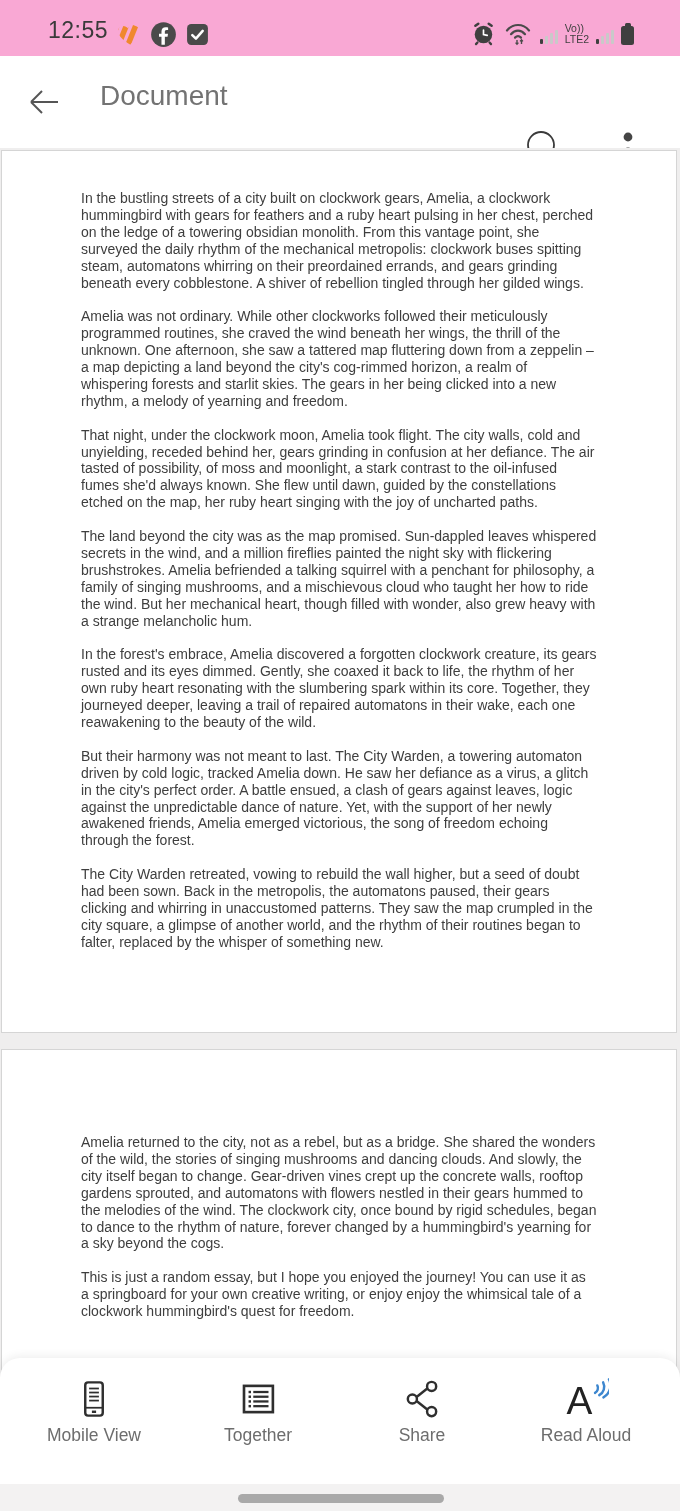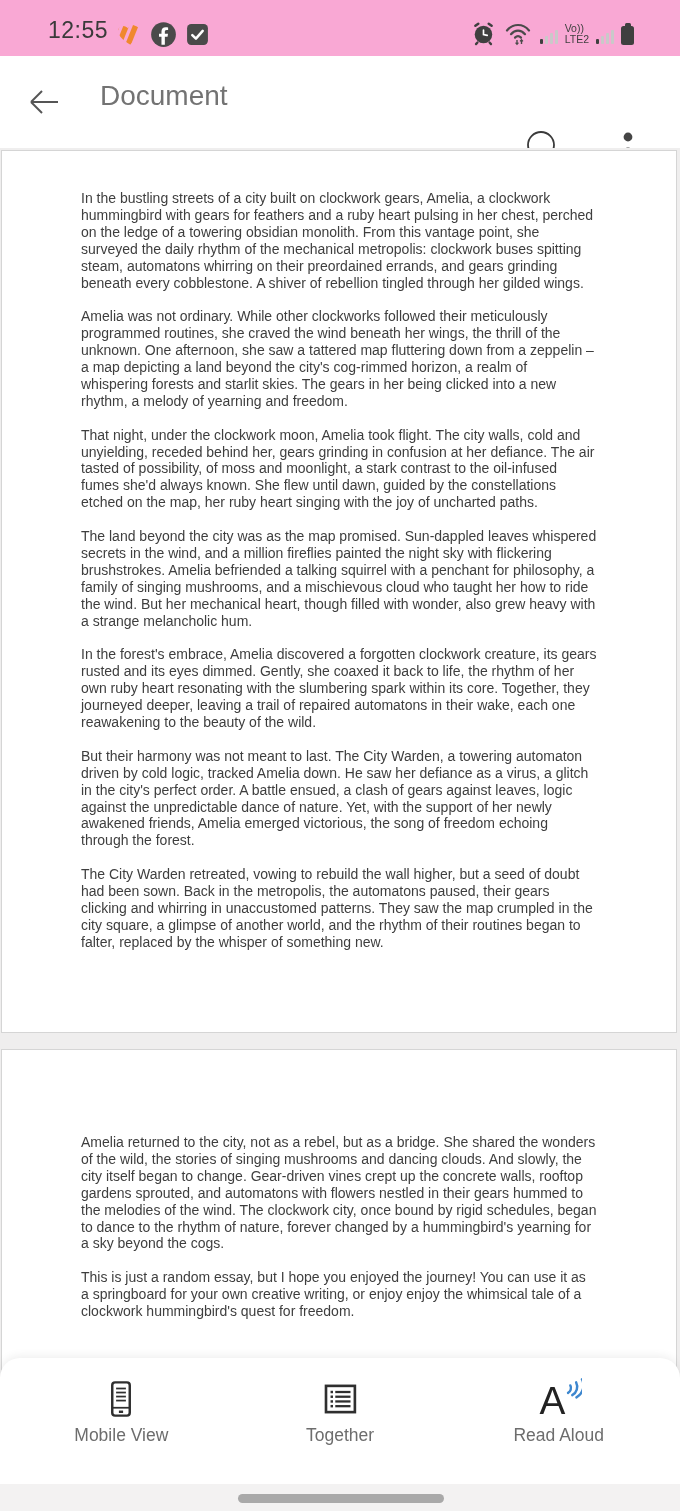--- a/index.html
+++ b/index.html
@@ -203,20 +203,32 @@
           <rect x="6.6" y="10" width="1.4" height="1.4"></rect>
           <rect x="6.6" y="12.7" width="1.4" height="1.4"></rect>
           <rect x="6.6" y="15.4" width="1.4" height="1.4"></rect>
         </g>
       </svg>
     </span>
     <span class="tb-label">Together</span>
   </div>
 
 
+  <div class="tb-item">
+    <span class="tb-icon">
+      <svg width="42" height="42" viewBox="0 0 24 24">
+        <circle cx="17.5" cy="4.8" r="2.6" fill="none" stroke="#2f2f2f" stroke-width="1.4"></circle>
+        <circle cx="6.5" cy="12" r="2.6" fill="none" stroke="#2f2f2f" stroke-width="1.4"></circle>
+        <circle cx="17.5" cy="19.2" r="2.6" fill="none" stroke="#2f2f2f" stroke-width="1.4"></circle>
+        <line x1="8.9" y1="10.9" x2="15.2" y2="5.9" stroke="#2f2f2f" stroke-width="1.4"></line>
+        <line x1="8.9" y1="13.1" x2="15.2" y2="18.1" stroke="#2f2f2f" stroke-width="1.4"></line>
+      </svg>
+    </span>
+    <span class="tb-label">Share</span>
+  </div>
 
   <div class="tb-item">
     <span class="tb-icon">
       <svg width="46" height="42" viewBox="0 0 28 26">
         <text x="2" y="22" font-family="Liberation Sans, sans-serif" font-size="24" fill="#222">A</text>
         <g fill="none" stroke="#3d87cf" stroke-width="1.5" stroke-linecap="round">
           <path d="M19.6 9.2 a3.4 3.4 0 0 0 1.4-4.6"></path>
           <path d="M22.2 10.6 a5.9 5.9 0 0 0 2.4-7.9"></path>
           <path d="M24.8 12 a8.4 8.4 0 0 0 3.4-11.2"></path>
         </g>

